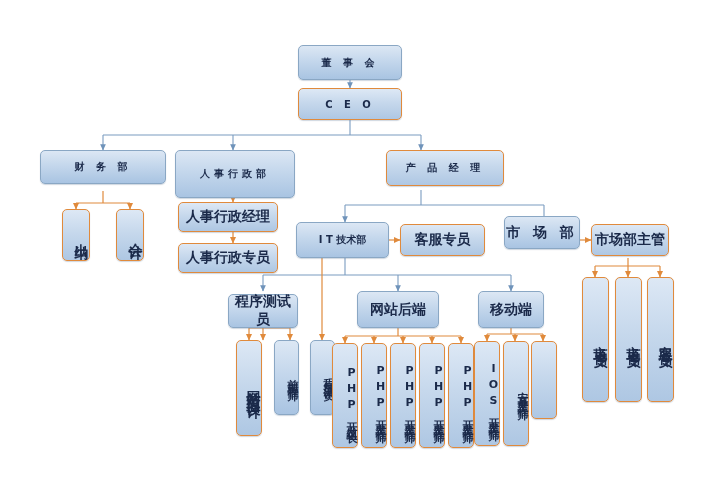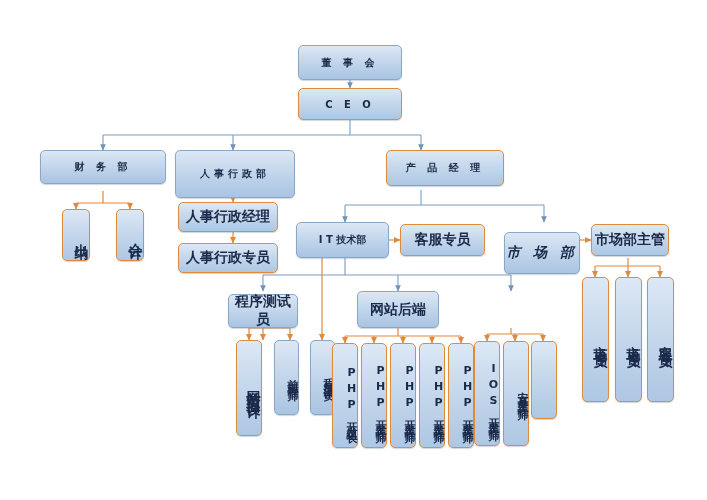--- a/index.html
+++ b/index.html
@@ -134,25 +134,26 @@
   <div class="node orange wide t13" style="left:362px;top:150px;width:118px;height:36px;margin-left:24px;">产 品 经 理</div>
 
   <div class="node orange vert t12" style="left:62px;top:209px;width:28px;height:52px;">出纳</div>
   <div class="node orange vert t12" style="left:116px;top:209px;width:28px;height:52px;">会计</div>
 
   <div class="node orange t12" style="left:178px;top:202px;width:100px;height:30px;">人事行政经理</div>
   <div class="node orange t12" style="left:178px;top:243px;width:100px;height:30px;">人事行政专员</div>
 
   <div class="node t13" style="left:296px;top:222px;width:93px;height:36px;">I T 技术部</div>
   <div class="node orange t12" style="left:400px;top:224px;width:85px;height:32px;">客服专员</div>
-  <div class="node wide t12" style="left:504px;top:232px;width:76px;height:42px;font-style:italic;">市 场 部</div>
+  <div class="node wide t12" style="left:504px;top:216px;width:76px;height:33px;">市 场 部</div>
   <div class="node orange t12" style="left:591px;top:224px;width:78px;height:32px;">市场部主管</div>
 
   <div class="node t12" style="left:228px;top:294px;width:70px;height:34px;">程序测试员</div>
   <div class="node t12" style="left:357px;top:291px;width:82px;height:37px;">网站后端</div>
+  <div class="node t12" style="left:478px;top:291px;width:66px;height:37px;">移动端</div>
 
   <div class="node orange vert t12" style="left:236px;top:340px;width:26px;height:96px;">网站页面设计</div>
   <div class="node vert t11" style="left:274px;top:340px;width:25px;height:75px;">前端工程师</div>
   <div class="node vert t11" style="left:310px;top:340px;width:25px;height:75px;">程序测试员</div>
 
   <div class="node orange vert t11" style="left:332px;top:343px;width:26px;height:105px;">PHP开发组长</div>
   <div class="node orange vert t11" style="left:361px;top:343px;width:26px;height:105px;">PHP开发工程师</div>
   <div class="node orange vert t11" style="left:390px;top:343px;width:26px;height:105px;">PHP开发工程师</div>
   <div class="node orange vert t11" style="left:419px;top:343px;width:26px;height:105px;">PHP开发工程师</div>
   <div class="node orange vert t11" style="left:448px;top:343px;width:26px;height:105px;">PHP开发工程师</div>

